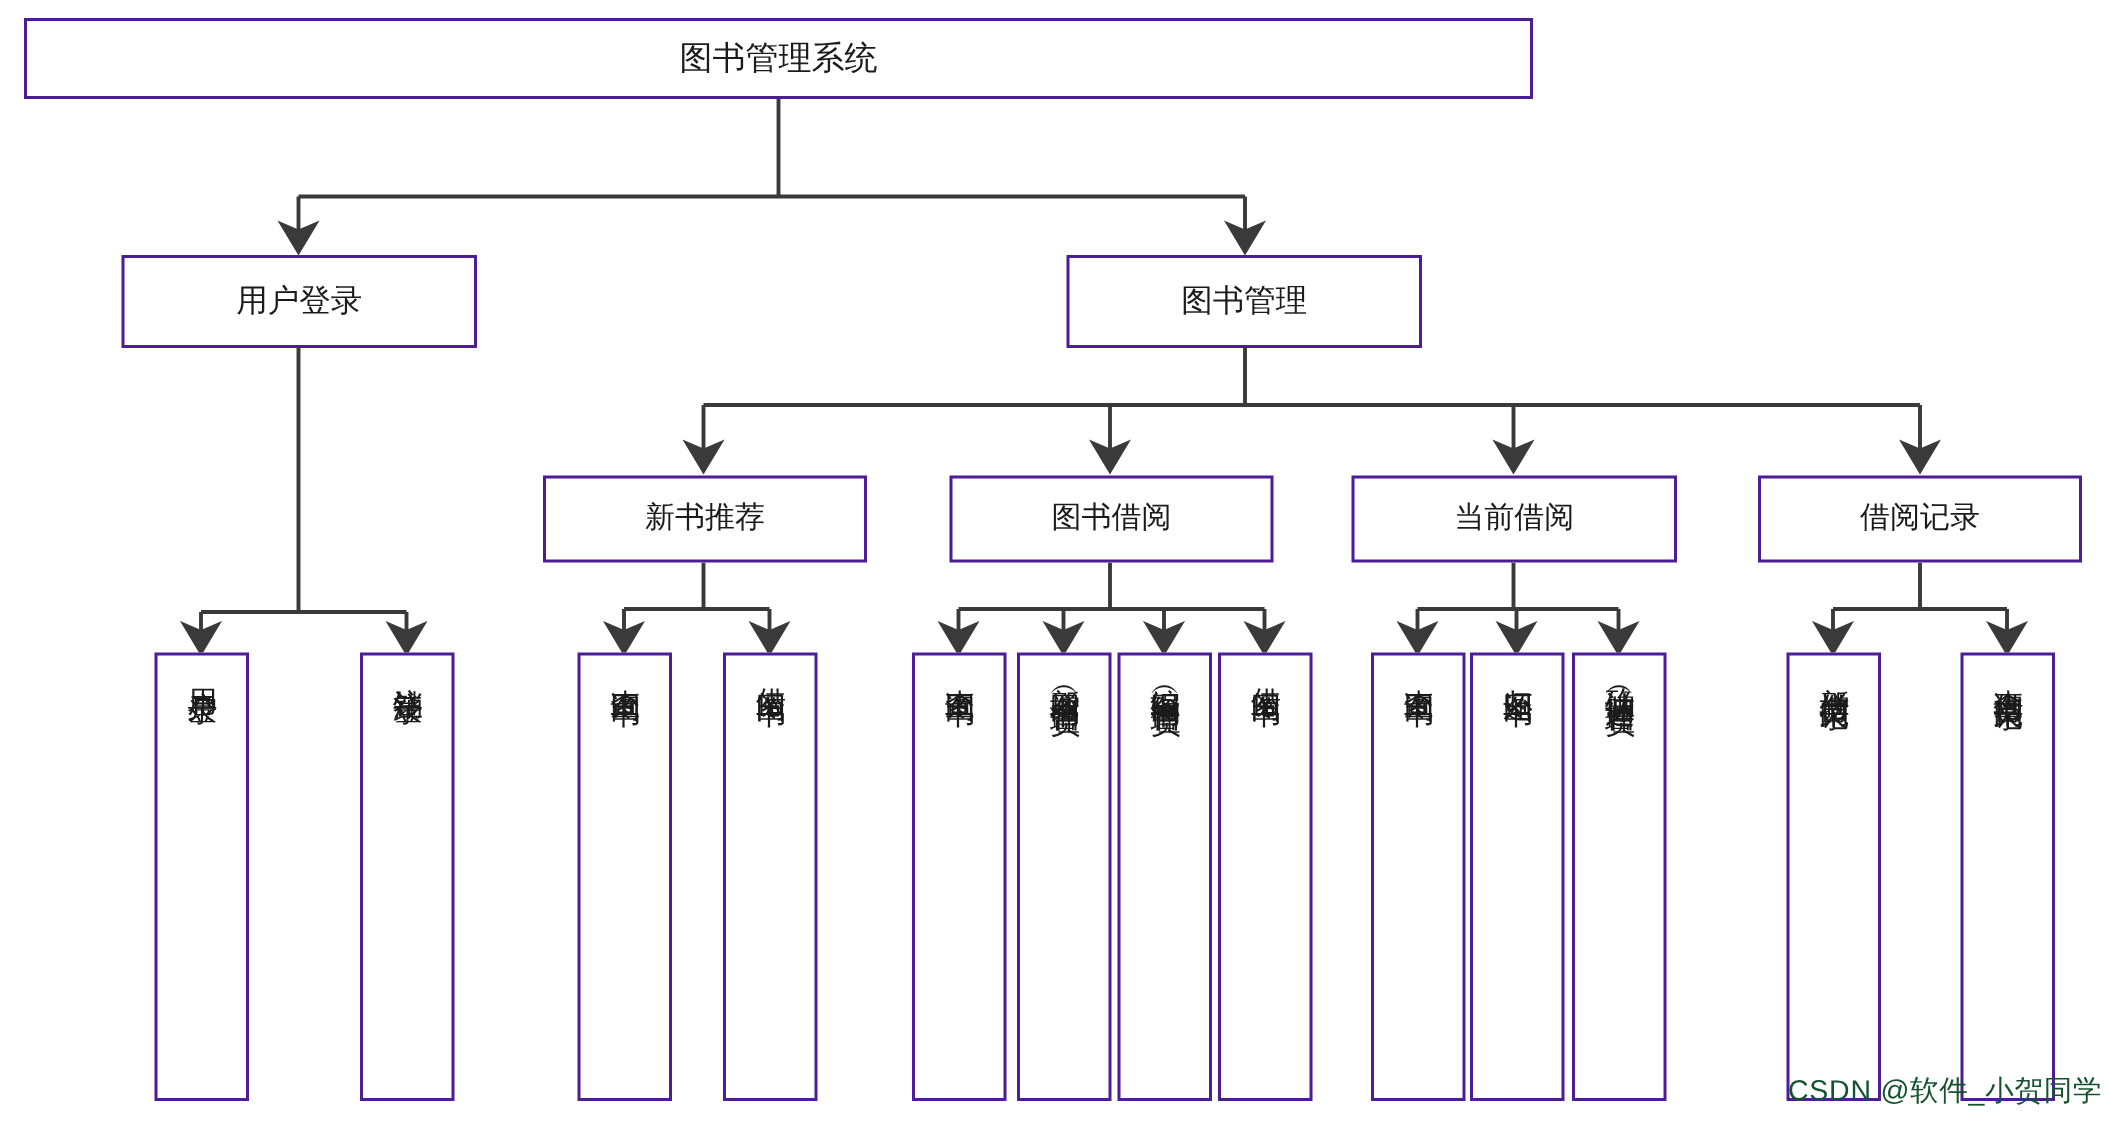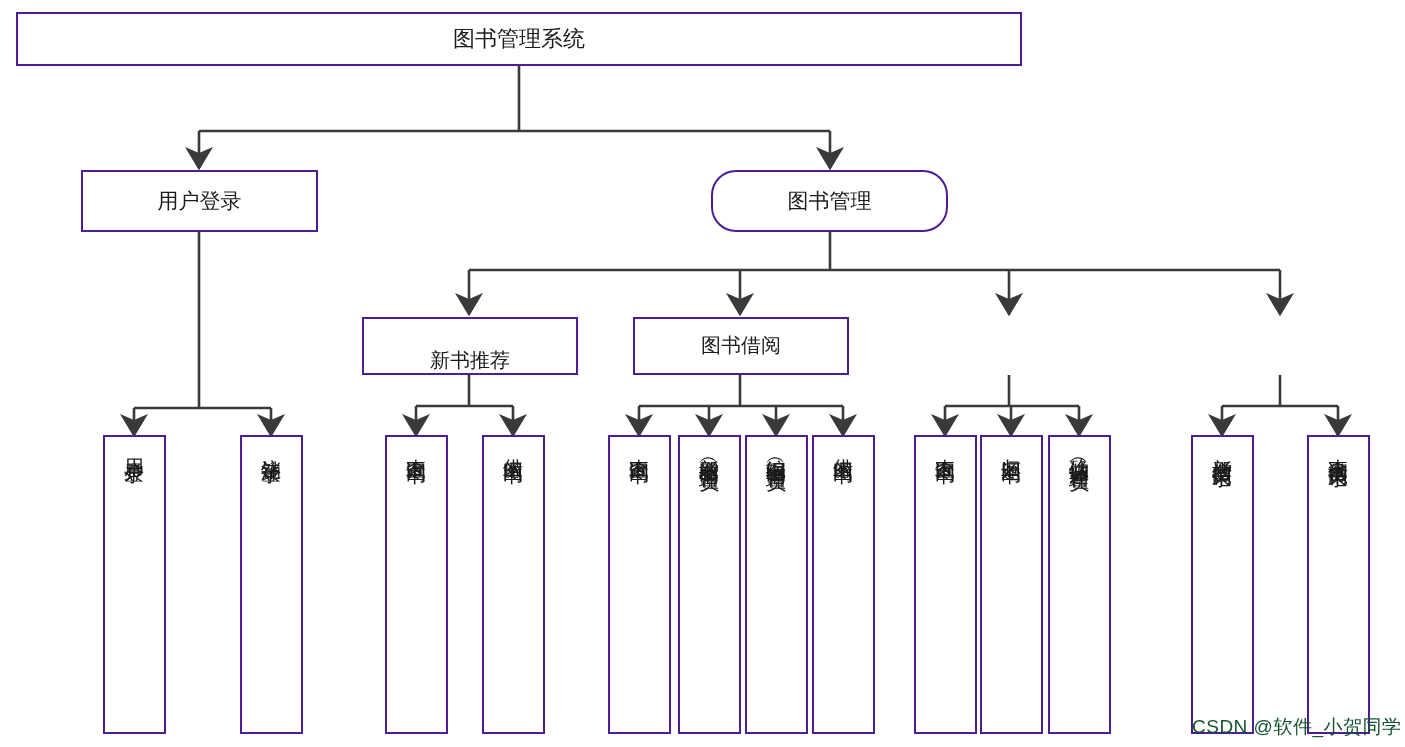--- a/index.html
+++ b/index.html
@@ -127,30 +127,36 @@
     </g>
   </svg>
 
   <div class="node node-root" style="left:16px; top:12px; width:1006px; height:54px;">
     <span class="node-label">图书管理系统</span>
   </div>
 
   <div class="node node-l2" style="left:81px; top:170px; width:237px; height:62px;">
     <span class="node-label">用户登录</span>
   </div>
-  <div class="node node-l2" style="left:711px; top:170px; width:237px; height:62px;border-radius:25px;">
+  <div class="node node-l2" style="left:711px; top:170px; width:237px; height:62px;">
     <span class="node-label">图书管理</span>
   </div>
 
-  <div class="node node-l3" style="left:362px; top:317px; width:216px; height:58px;align-items:flex-end;">
+  <div class="node node-l3" style="left:362px; top:317px; width:216px; height:58px;">
     <span class="node-label">新书推荐</span>
   </div>
   <div class="node node-l3" style="left:633px; top:317px; width:216px; height:58px;">
     <span class="node-label">图书借阅</span>
   </div>
+  <div class="node node-l3" style="left:901px; top:317px; width:217px; height:58px;">
+    <span class="node-label">当前借阅</span>
+  </div>
+  <div class="node node-l3" style="left:1172px; top:317px; width:216px; height:58px;">
+    <span class="node-label">借阅记录</span>
+  </div>
 
   <div class="node node-leaf" style="left:103px; top:435px; width:63px; height:299px;">
     <span class="node-label vlabel">用户登录</span>
   </div>
   <div class="node node-leaf" style="left:240px; top:435px; width:63px; height:299px;">
     <span class="node-label vlabel">注销登录</span>
   </div>
 
   <div class="node node-leaf" style="left:385px; top:435px; width:63px; height:299px;">
     <span class="node-label vlabel">查询图书</span>

